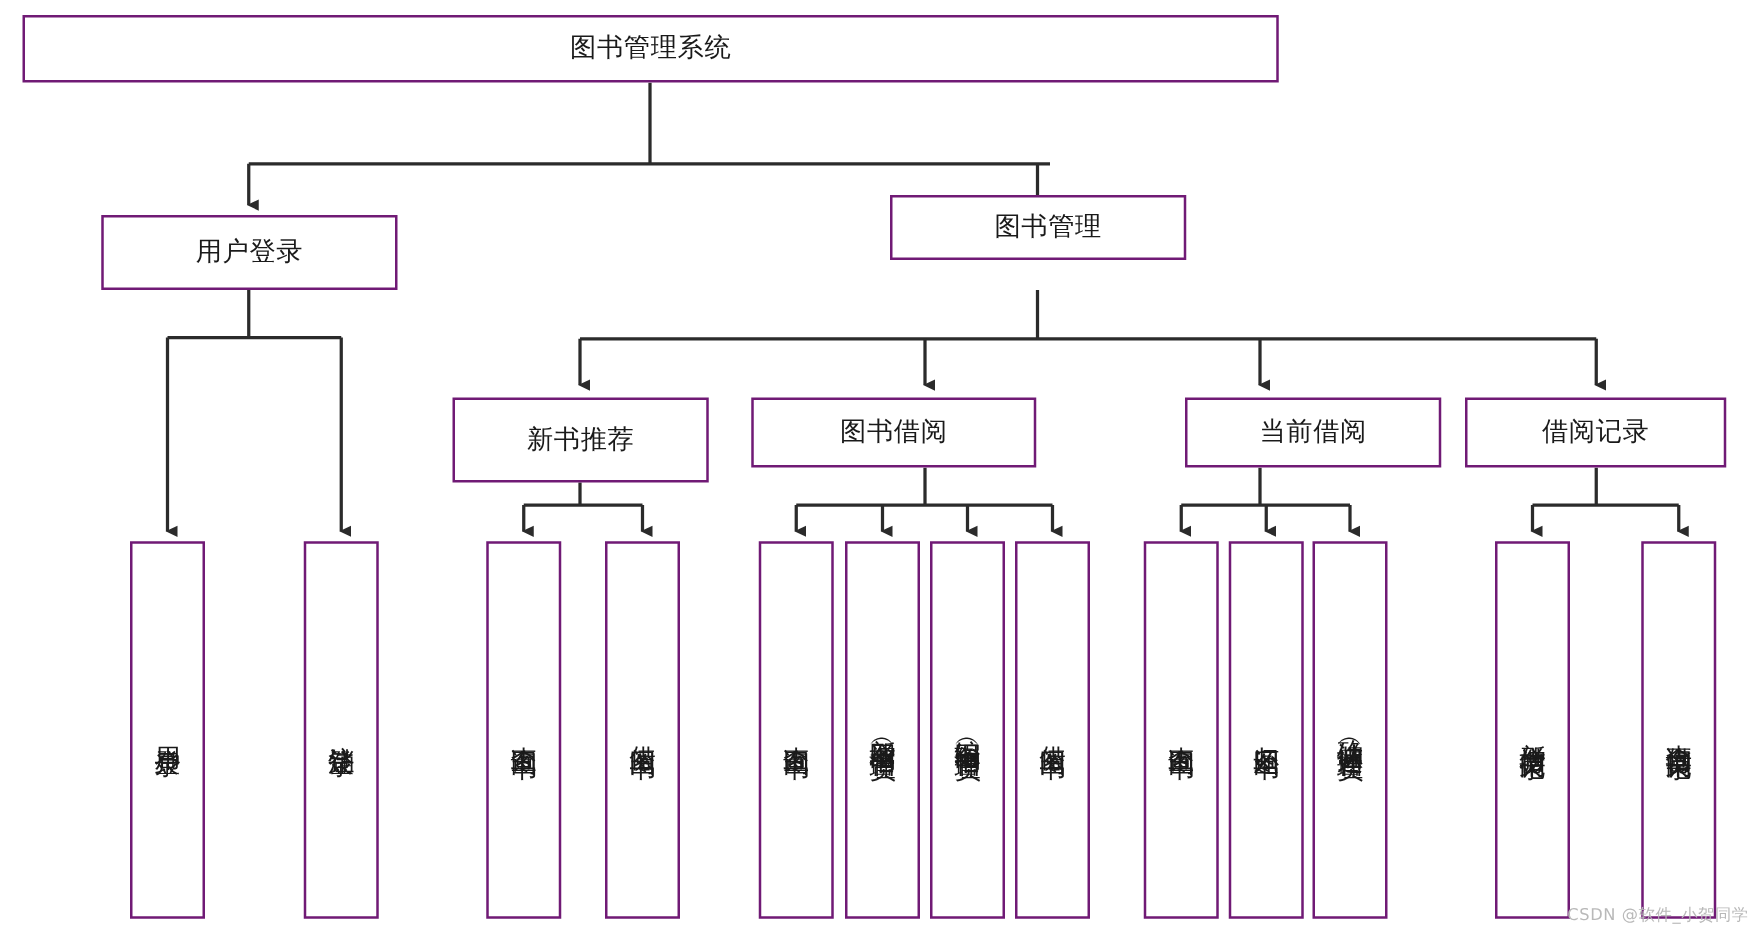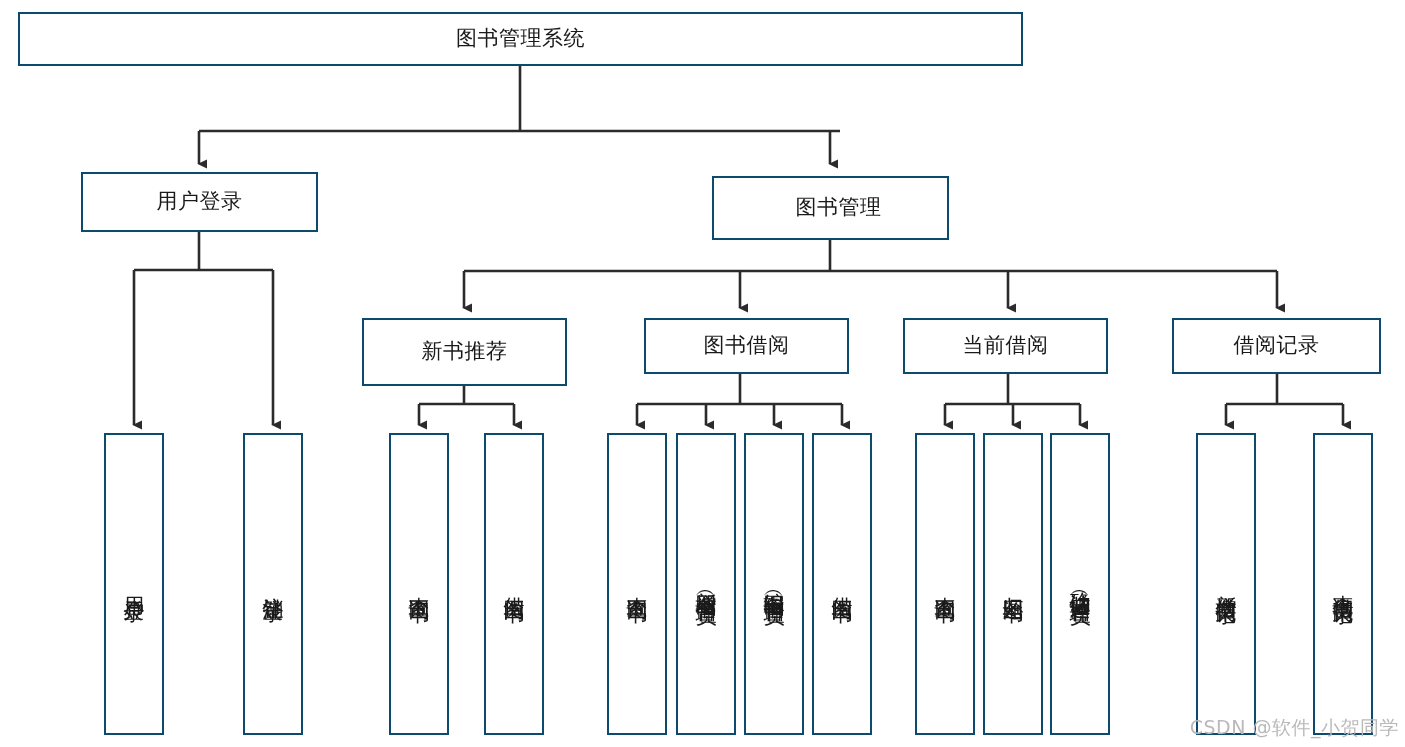--- a/index.html
+++ b/index.html
@@ -21,21 +21,21 @@
   #diagram-svg {
     position: absolute;
     left: 0;
     top: 0;
     width: 1405px;
     height: 747px;
   }
   .node-box {
     position: absolute;
     box-sizing: border-box;
-    border: 2px solid #0c4a6e;
+    border: 2px solid #701a75;
     background: #ffffff;
     display: flex;
     align-items: center;
     justify-content: center;
     overflow: hidden;
   }
   .node-label {
     color: #1a1a1a;
     font-size: 21px;
     line-height: 1.12;
@@ -50,21 +50,21 @@
     font-size: 21px;
     line-height: 1.24;
     letter-spacing: 2px;
     max-height: 100%;
   }
   #watermark {
     position: absolute;
     right: 6px;
     bottom: 6px;
     color: #b9b9b9;
-    font-size: 19px;
+    font-size: 13px;
     letter-spacing: 0.5px;
     white-space: nowrap;
     pointer-events: none;
   }
 </style>
 </head>
 <body>
 
 <div id="canvas">
 
@@ -120,33 +120,33 @@
   </svg>
 
   <div class="node-box" style="left:18px; top:12px; width:1005px; height:54px;">
     <span class="node-label">图书管理系统</span>
   </div>
 
   <div class="node-box" style="left:81px; top:172px; width:237px; height:60px;">
     <span class="node-label">用户登录</span>
   </div>
 
-  <div class="node-box" style="left:712px; top:176px; width:237px; height:64px;padding-left:16px;">
+  <div class="node-box" style="left:712px; top:156px; width:237px; height:52px;padding-left:16px;">
     <span class="node-label">图书管理</span>
   </div>
 
   <div class="node-box" style="left:362px; top:318px; width:205px; height:68px;">
     <span class="node-label">新书推荐</span>
   </div>
 
-  <div class="node-box" style="left:644px; top:318px; width:205px; height:56px;">
+  <div class="node-box" style="left:601px; top:318px; width:228px; height:56px;">
     <span class="node-label">图书借阅</span>
   </div>
 
-  <div class="node-box" style="left:903px; top:318px; width:205px; height:56px;">
+  <div class="node-box" style="left:948px; top:318px; width:205px; height:56px;">
     <span class="node-label">当前借阅</span>
   </div>
 
   <div class="node-box" style="left:1172px; top:318px; width:209px; height:56px;">
     <span class="node-label">借阅记录</span>
   </div>
 
   <div class="node-box vertical" style="left:104px; top:433px; width:60px; height:302px;">
     <span class="node-label">用户登录</span>
   </div>

